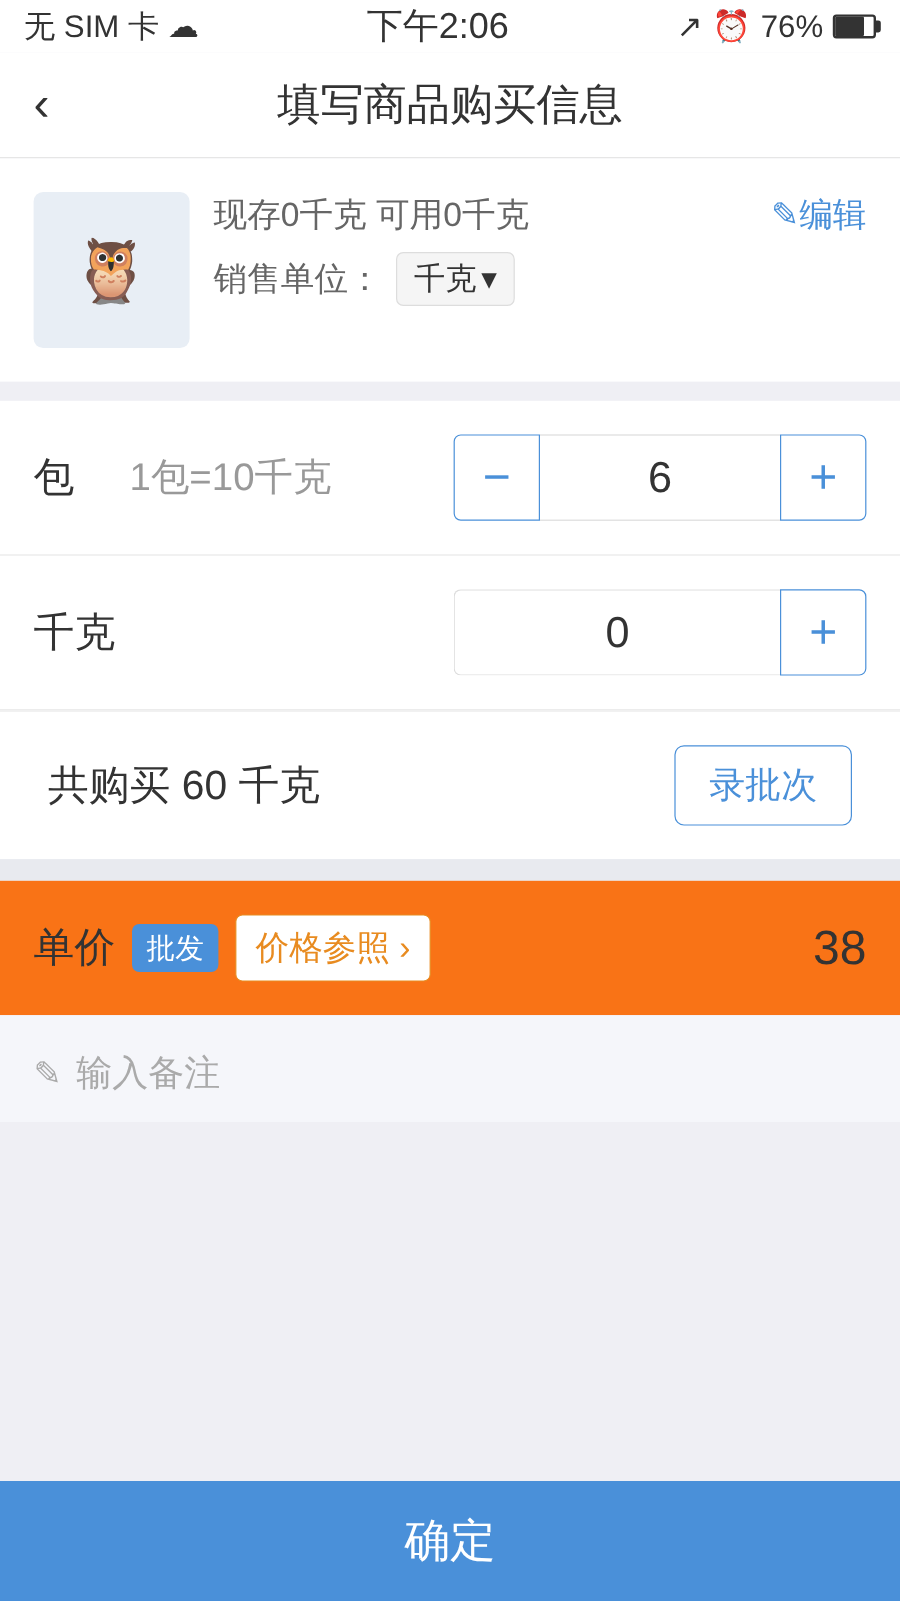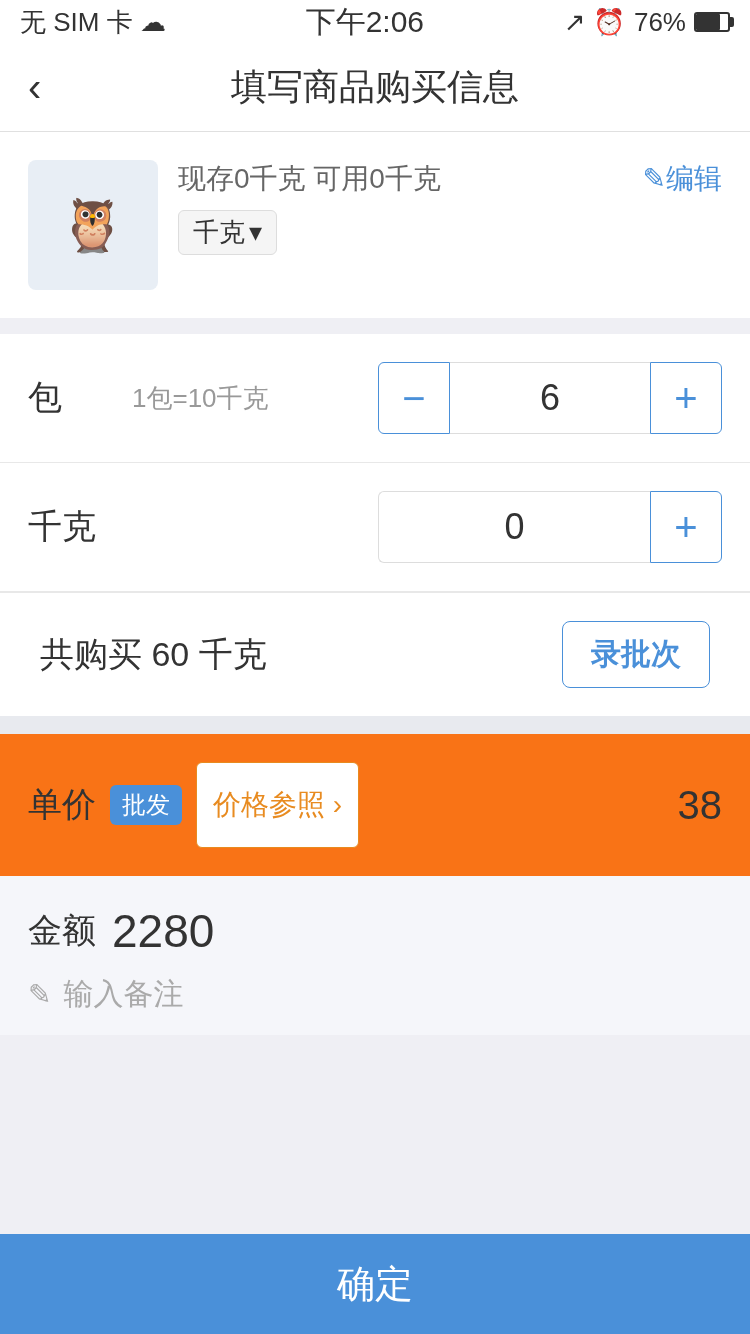--- a/index.html
+++ b/index.html
@@ -129,23 +129,23 @@
       align-items: center;
       padding: 28px 28px;
       border-bottom: 1px solid #e8e8e8;
     }
     .quantity-label {
       font-size: 34px;
       color: #333;
       min-width: 80px;
     }
     .quantity-hint {
-      font-size: 26px;
+      font-size: 32px;
       color: #999;
-      margin-left: 24px;
+      margin-left: 0;
       flex: 1;
     }
     .quantity-control {
       display: flex;
       align-items: center;
       gap: 0;
     }
     .qty-btn {
       width: 72px;
       height: 72px;
@@ -202,21 +202,20 @@
       color: #333;
     }
     .batch-btn {
       border: 1.5px solid #4a90d9;
       background: #fff;
       color: #4a90d9;
       font-size: 30px;
       padding: 12px 28px;
       border-radius: 8px;
       cursor: pointer;
-      font-weight: bold;
     }
 
     
     .section-separator {
       height: 18px;
       background: #e8eaef;
     }
 
     
     .price-section {
@@ -244,21 +243,21 @@
       font-size: 24px;
       border-radius: 6px;
       padding: 4px 12px;
     }
     .price-ref-btn {
       border: 1.5px solid #e88b20;
       color: #e88b20;
       background: #fff;
       font-size: 28px;
       border-radius: 6px;
-      padding: 23px 16px;
+      padding: 8px 16px;
       display: flex;
       align-items: center;
       gap: 4px;
       cursor: pointer;
     }
     .price-value {
       font-size: 40px;
       color: #333;
       font-weight: 400;
     }
@@ -351,20 +350,21 @@
 </div>
 
 <div class="product-card-wrapper">
   <div class="product-card">
     <div class="product-image">
       <span class="product-image-icon">🦉</span>
     </div>
     <div class="product-info">
       <div class="product-stock">现存0千克  可用0千克</div>
       <div class="product-unit">
+        <span>销售单位：</span>
         <span class="unit-tag">
           <span>千克</span>
           <span>▾</span>
         </span>
       </div>
     </div>
   </div>
   <div class="edit-link">✎编辑</div>
 </div>
 
@@ -402,24 +402,20 @@
     <div class="price-label-group">
       <span class="price-label">单价</span>
       <span class="price-badge">批发</span>
       <button class="price-ref-btn">价格参照 ›</button>
     </div>
     <span class="price-value">38</span>
   </div>
 </div>
 
 <div class="amount-section">
-  <div class="amount-row">
-    <span class="amount-label">金额</span>
-    <span class="amount-value">2280</span>
-  </div>
   <div class="remark-row">
     <span class="pencil-icon">✎</span>
     <span style="color:#aaa;">输入备注</span>
   </div>
 </div>
 
 <div class="empty-area"></div>
 
 <button class="bottom-btn">确定</button>
 

